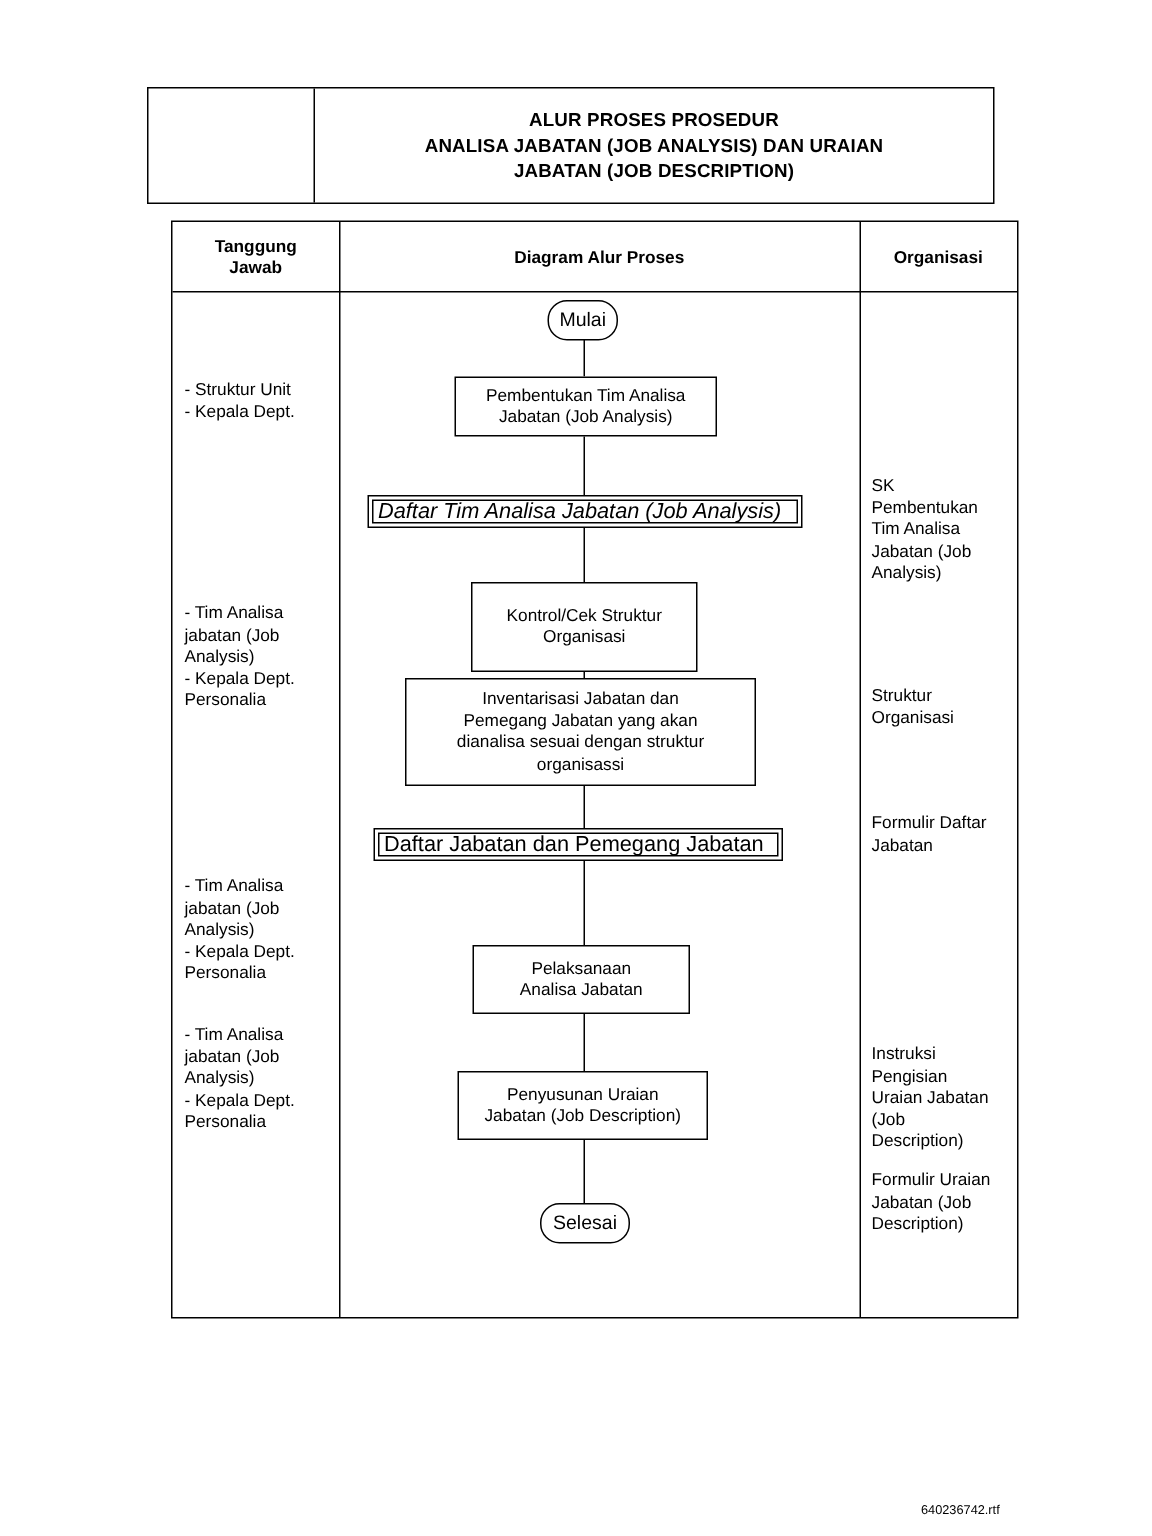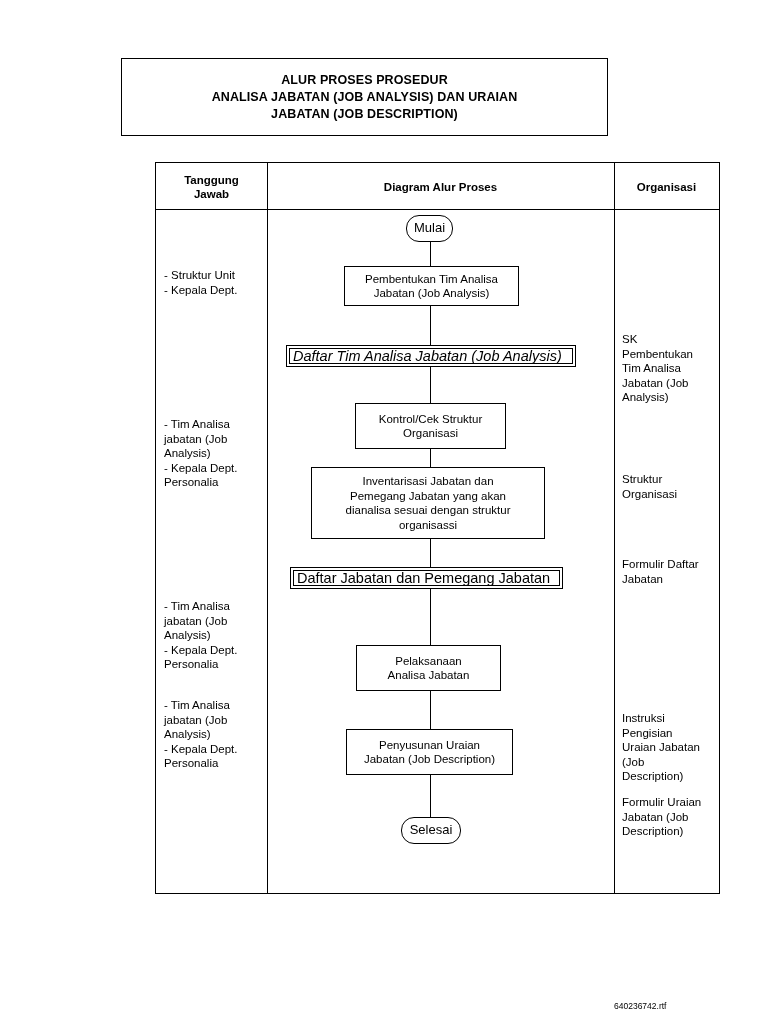--- a/index.html
+++ b/index.html
@@ -13,28 +13,27 @@
     height: 1024px;
     position: relative;
     font-family: "Liberation Sans", sans-serif;
     color: #000000;
     overflow: hidden;
   }
 
   
   .title-table {
     position: absolute;
-    left: 121px;
+    left: 98px;
     top: 58px;
-    width: 487px;
+    width: 565px;
     height: 78px;
     border: 1.5px solid #000;
     box-sizing: border-box;
     display: flex;
-    flex-direction: column;
   }
   .title-logo-cell {
     width: 111px;
     border-right: 1.5px solid #000;
     box-sizing: border-box;
   }
   .title-text-cell {
     flex: 1;
     display: flex;
     flex-direction: column;
@@ -44,26 +43,25 @@
     font-weight: bold;
     font-size: 12.5px;
     line-height: 17px;
     letter-spacing: 0.1px;
   }
 
   
   .main-table {
     position: absolute;
     left: 114px;
-    top: 162px;
+    top: 147px;
     width: 565px;
     height: 732px;
     border: 1.5px solid #000;
     box-sizing: border-box;
-    margin-left: 41px;
   }
   .head-row {
     position: absolute;
     left: 0; top: 0; right: 0;
     height: 47px;
     border-bottom: 1.5px solid #000;
     box-sizing: border-box;
   }
   .col-div-1 {
     position: absolute;
@@ -237,21 +235,21 @@
 
   <div class="node terminator" style="left:250px; top:52px; width:47px; height:27px;">Mulai</div>
 
   <div class="node process" style="left:188px; top:103px; width:175px; height:40px;">Pembentukan Tim Analisa
 Jabatan (Job Analysis)</div>
 
   <div class="node data" style="left:130px; top:182px; width:290px; height:22px;font-style:italic;">
     <span class="data-inner">Daftar Tim Analisa Jabatan (Job Analysis)</span>
   </div>
 
-  <div class="node process" style="left:199px; top:240px; width:151px; height:46px;">Kontrol/Cek Struktur
+  <div class="node process" style="left:199px; top:240px; width:151px; height:60px;">Kontrol/Cek Struktur
 Organisasi</div>
 
   <div class="node process" style="left:155px; top:304px; width:234px; height:72px;">Inventarisasi Jabatan dan
 Pemegang Jabatan yang akan
 dianalisa sesuai dengan struktur
 organisassi</div>
 
   <div class="node data" style="left:134px; top:404px; width:273px; height:22px;">
     <span class="data-inner">Daftar Jabatan dan Pemegang Jabatan</span>
   </div>

